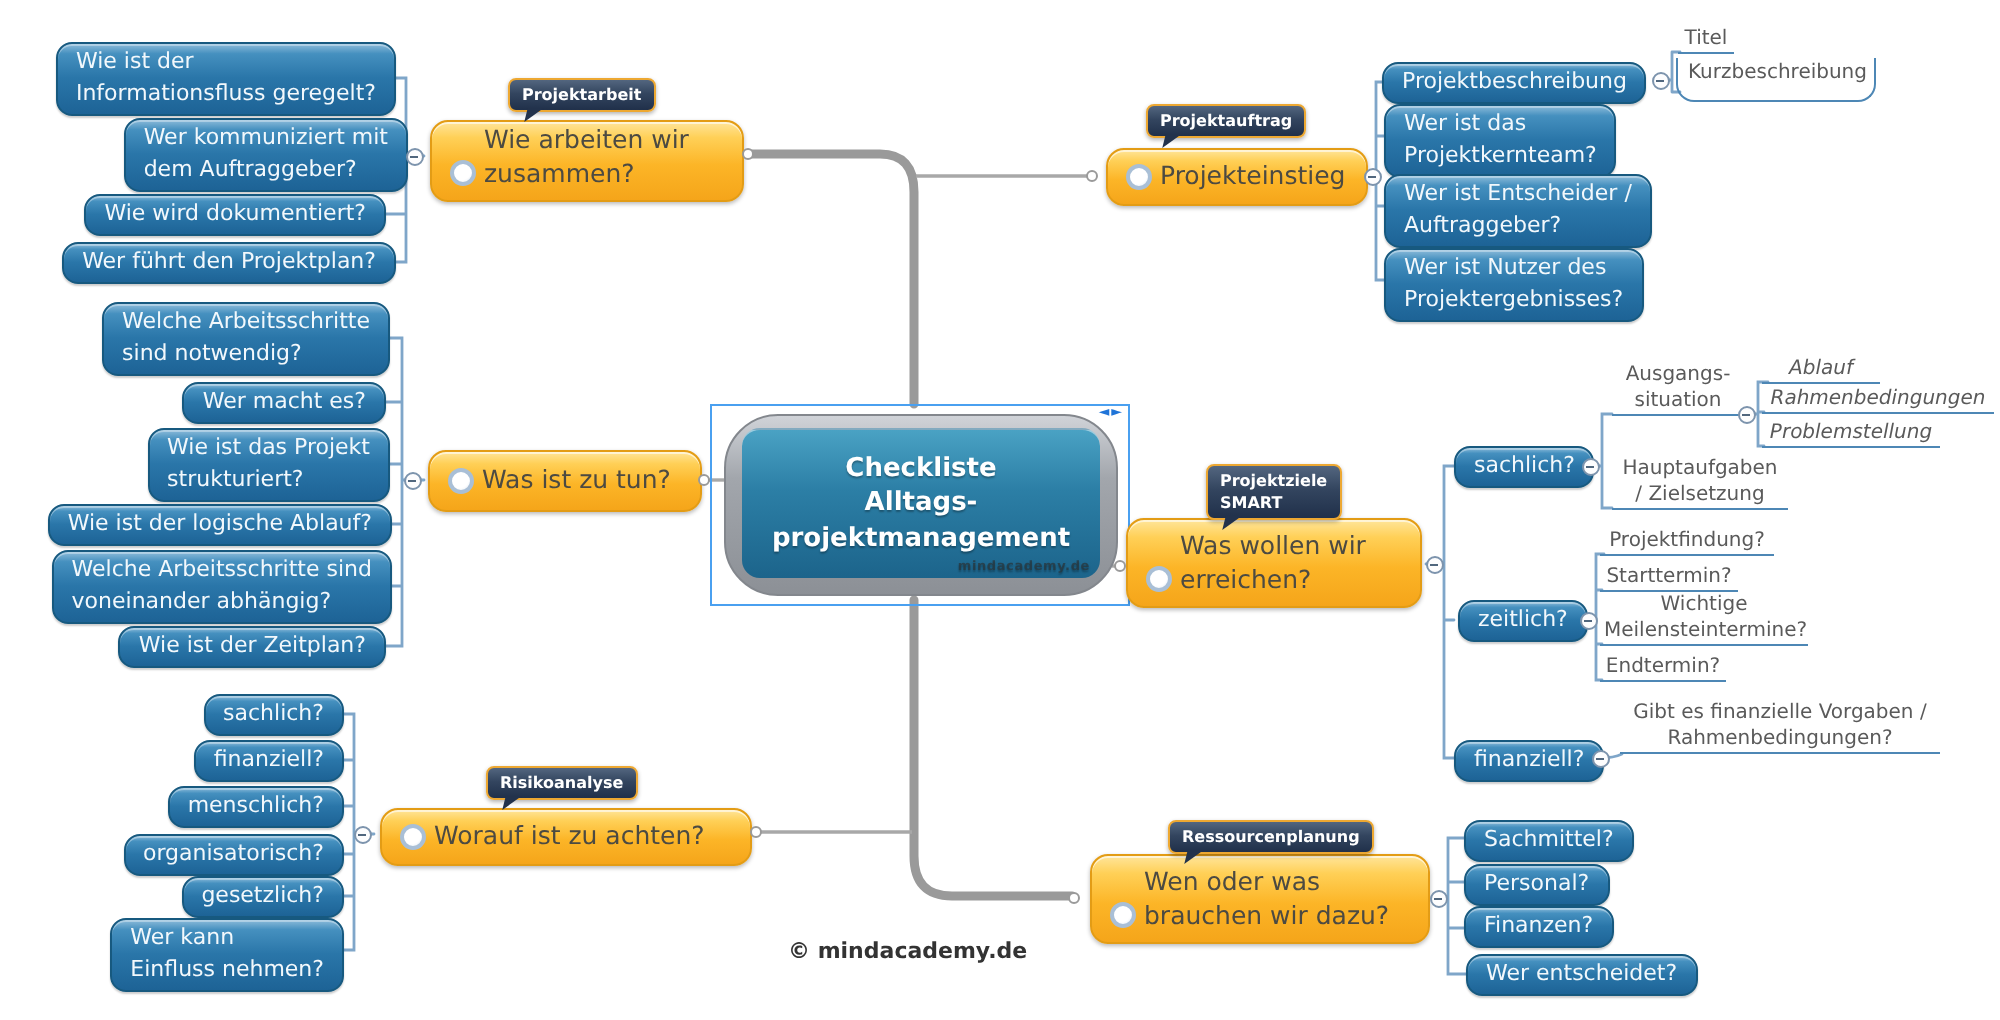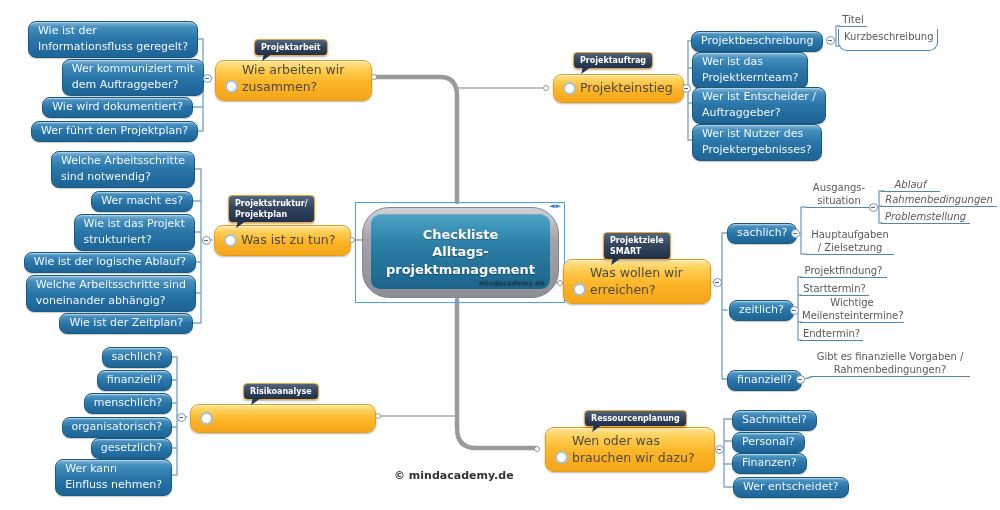--- a/index.html
+++ b/index.html
@@ -116,39 +116,38 @@
     <span>Wie arbeiten wir
 zusammen?</span>
   </div>
   <div class="tb" style="right:802px;top:21px"><span>Wie ist der
 Informationsfluss geregelt?</span></div>
   <div class="tb" style="right:796px;top:59px"><span>Wer kommuniziert mit
 dem Auftraggeber?</span></div>
   <div class="tb" style="right:807px;top:97px"><span>Wie wird dokumentiert?</span></div>
   <div class="tb" style="right:802px;top:121px"><span>Wer führt den Projektplan?</span></div>
 
-  <div class="co" style="left:228px;top:195px"><span>Projektstruktur/
-Projektplan</span></div>
   <div class="tm one" style="left:214px;top:225px;width:137px;height:31px">
     <span class="ticon"></span>
     <span>Was ist zu tun?</span>
   </div>
   <div class="tb" style="right:805px;top:151px"><span>Welche Arbeitsschritte
 sind notwendig?</span></div>
   <div class="tb" style="right:807px;top:191px"><span>Wer macht es?</span></div>
   <div class="tb" style="right:805px;top:214px"><span>Wie ist das Projekt
 strukturiert?</span></div>
   <div class="tb" style="right:804px;top:252px"><span>Wie ist der logische Ablauf?</span></div>
   <div class="tb" style="right:804px;top:275px"><span>Welche Arbeitsschritte sind
 voneinander abhängig?</span></div>
   <div class="tb" style="right:807px;top:313px"><span>Wie ist der Zeitplan?</span></div>
 
   <div class="co" style="left:243px;top:383px"><span>Risikoanalyse</span></div>
   <div class="tm one" style="left:190px;top:404px;width:186px;height:29px">
     <span class="ticon"></span>
+    <span>Worauf ist zu achten?</span>
   </div>
   <div class="tb" style="right:828px;top:347px"><span>sachlich?</span></div>
   <div class="tb" style="right:828px;top:370px"><span>finanziell?</span></div>
   <div class="tb" style="right:828px;top:393px"><span>menschlich?</span></div>
   <div class="tb" style="right:828px;top:417px"><span>organisatorisch?</span></div>
   <div class="tb" style="right:828px;top:438px"><span>gesetzlich?</span></div>
   <div class="tb" style="right:828px;top:459px"><span>Wer kann
 Einfluss nehmen?</span></div>
 
   <div class="co" style="left:573px;top:52px"><span>Projektauftrag</span></div>

